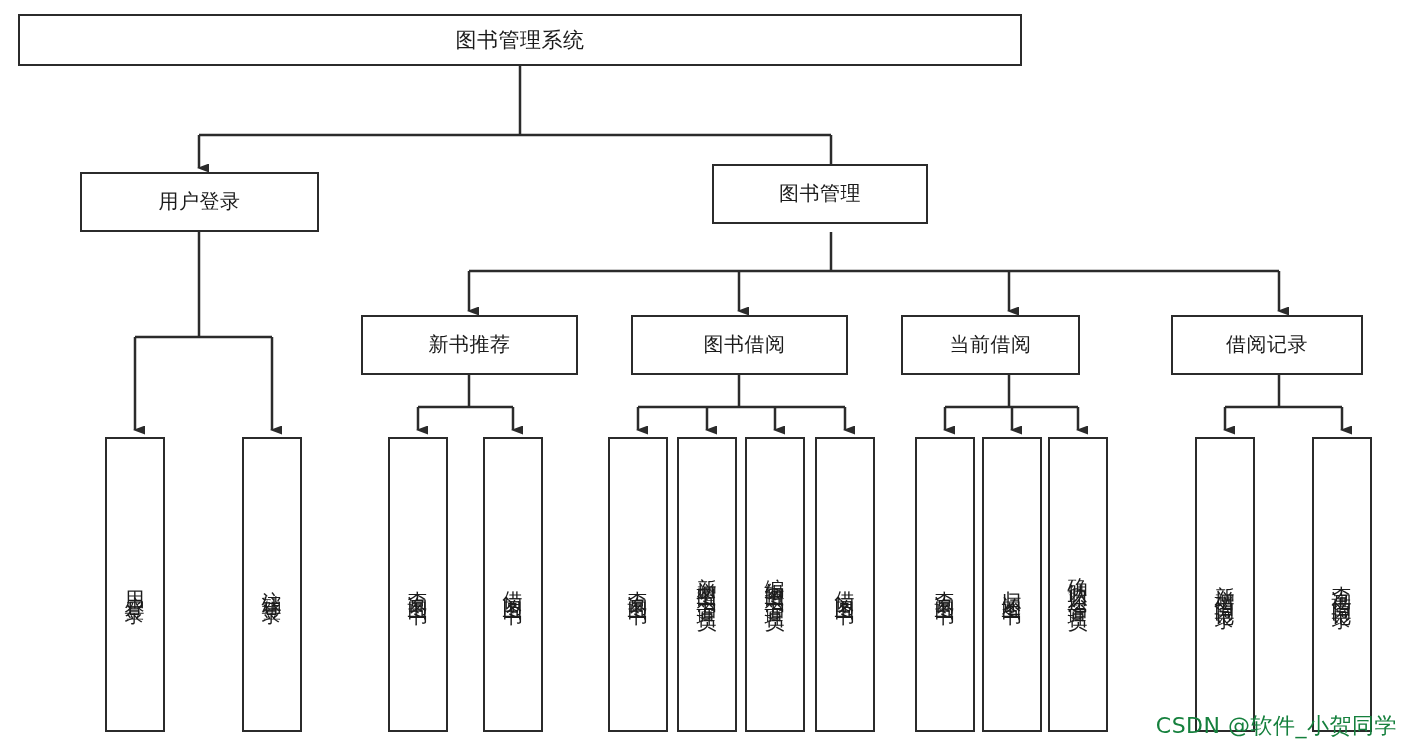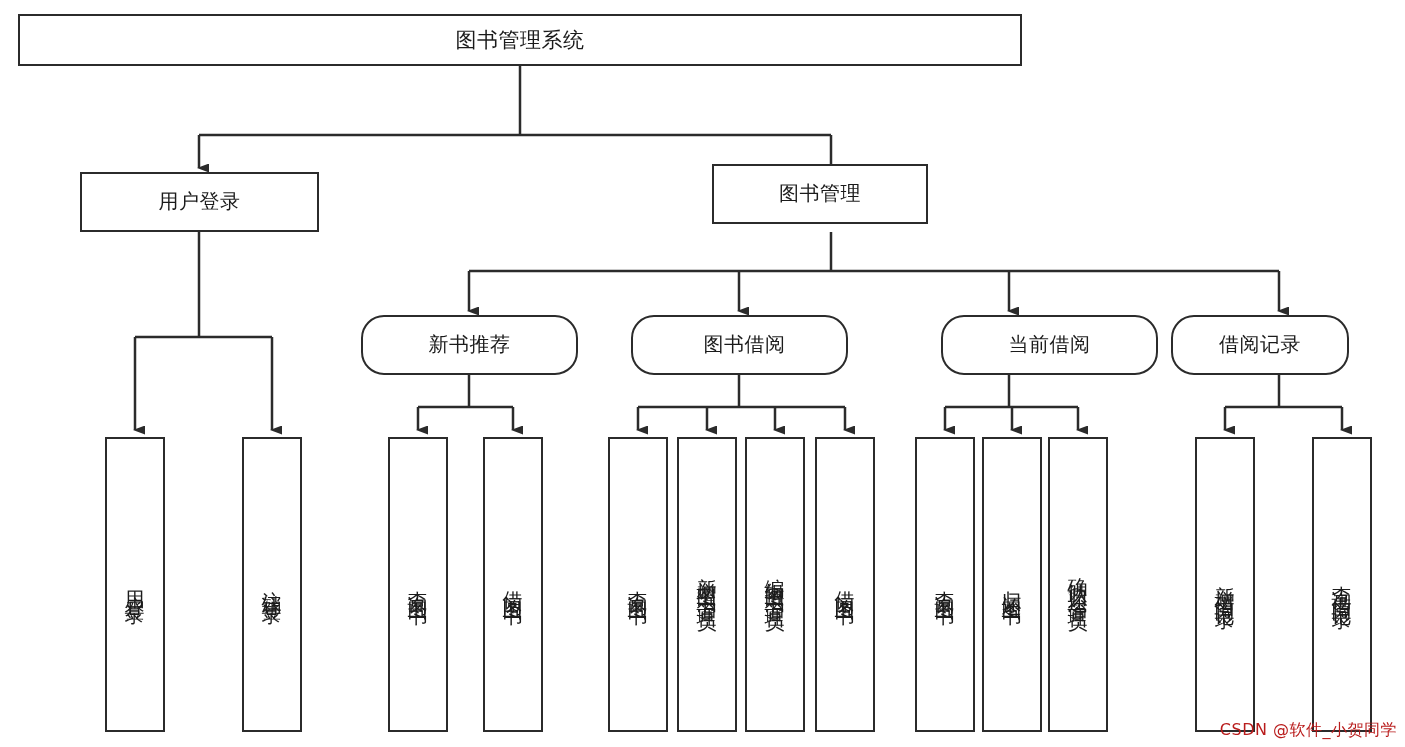--- a/index.html
+++ b/index.html
@@ -41,40 +41,40 @@
     letter-spacing: 0.5px;
     white-space: pre;
   }
   
   .node-root { left: 18px; top: 14px; width: 1004px; height: 52px; }
   .node-root .node-label { font-size: 21px; text-align: center; }
   
   .node-l2 { height: 60px; }
   .node-l2 .node-label { font-size: 20px; }
   
-  .node-l3 { height: 60px; border-radius: 23px; }
+  .node-l3 { height: 60px; }
   .node-l3 .node-label { font-size: 20px; }
   
   .node-leaf {
     height: 295px;
     width: 60px;
   }
   .node-leaf .node-label {
     writing-mode: vertical-rl;
     text-orientation: upright;
     font-size: 20px;
     letter-spacing: 5px;
     line-height: 1;
   }
   #watermark {
     position: absolute;
     right: 8px;
     bottom: 6px;
-    font-size: 16px;
-    color: #b91c1c;
+    font-size: 22px;
+    color: #15803d;
     letter-spacing: 0.5px;
     z-index: 5;
     white-space: nowrap;
   }
 </style>
 </head>
 <body>
 
 <div id="diagram-canvas">
 
@@ -138,24 +138,24 @@
   <div class="node node-l2" style="left:712px; top:164px; width:216px;justify-content:center;">
     <span class="node-label">图书管理</span>
   </div>
 
   <div class="node node-l3" style="left:361px; top:315px; width:217px;">
     <span class="node-label">新书推荐</span>
   </div>
   <div class="node node-l3" style="left:631px; top:315px; width:217px;padding-left:10px;">
     <span class="node-label">图书借阅</span>
   </div>
-  <div class="node node-l3" style="left:901px; top:315px; width:217px;margin-left:40px;">
+  <div class="node node-l3" style="left:901px; top:315px; width:179px;">
     <span class="node-label">当前借阅</span>
   </div>
-  <div class="node node-l3" style="left:1171px; top:315px; width:178px;">
+  <div class="node node-l3" style="left:1171px; top:315px; width:192px;">
     <span class="node-label">借阅记录</span>
   </div>
 
   <div class="node node-leaf" style="left:105px; top:437px;">
     <span class="node-label">用户登录</span>
   </div>
   <div class="node node-leaf" style="left:242px; top:437px;">
     <span class="node-label">注销登录</span>
   </div>
 

